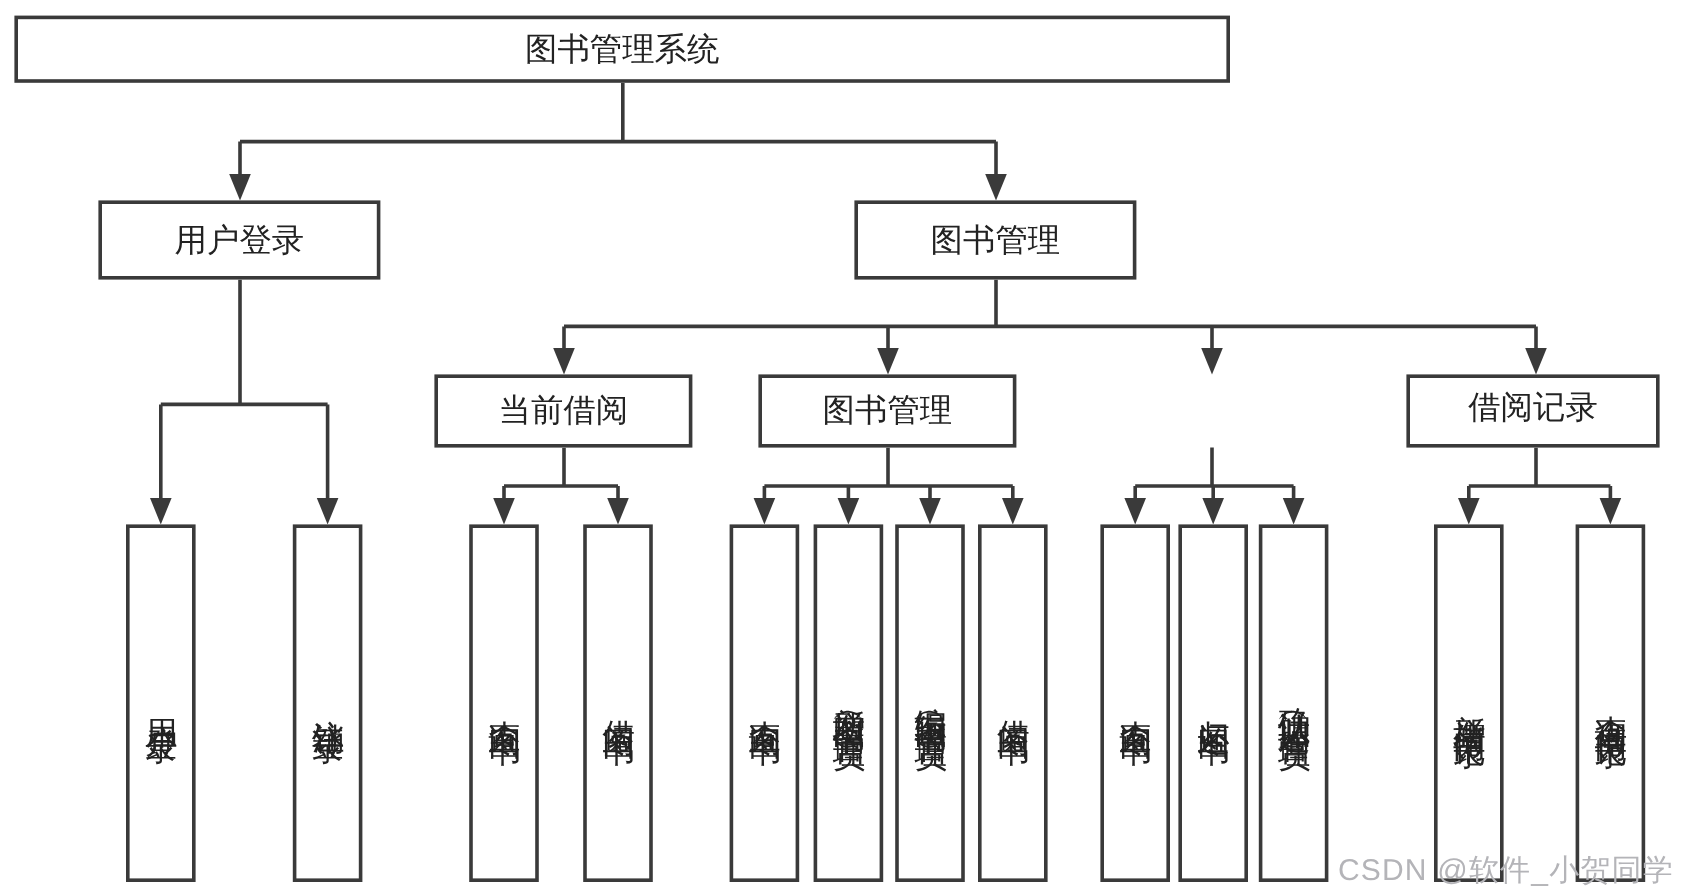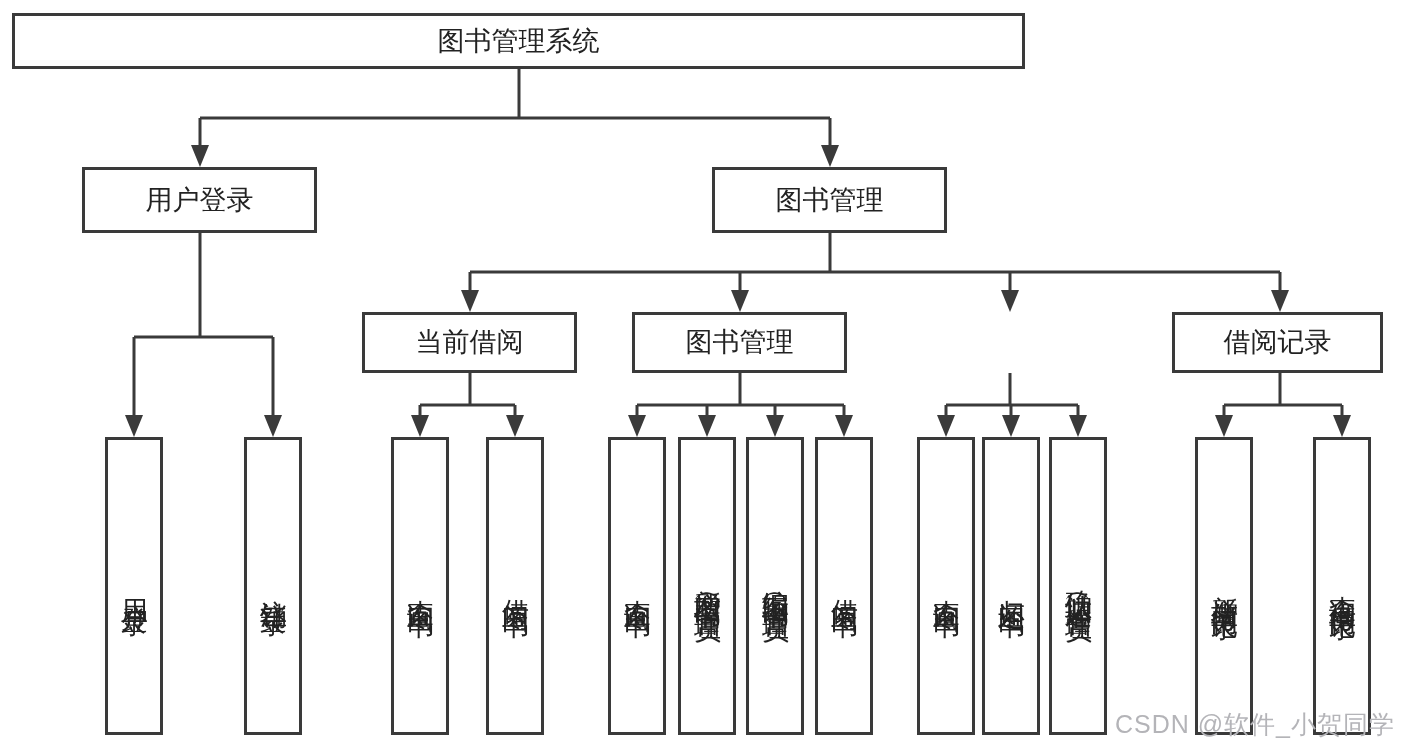--- a/index.html
+++ b/index.html
@@ -49,21 +49,21 @@
     color: #b4b4b8;
     letter-spacing: 1px;
   }
   
   #n-root   { left: 12px;   top: 13px;  width: 1013px; height: 56px; }
   #n-login  { left: 82px;   top: 167px; width: 235px;  height: 66px; }
   #n-mgmt   { left: 712px;  top: 167px; width: 235px;  height: 66px; }
   #n-rec    { left: 362px;  top: 312px; width: 215px;  height: 61px; }
   #n-bb     { left: 632px;  top: 312px; width: 215px;  height: 61px; }
   #n-cb     { left: 902px;  top: 312px; width: 215px;  height: 61px; }
-  #n-br     { left: 1172px; top: 312px; width: 211px;  height: 61px; }
+  #n-br     { left: 1172px; top: 312px; width: 211px;  height: 61px; font-family: Liberation Mono, monospace; }
   .leaf     { top: 437px; width: 58px; height: 298px; }
   #l-login      { left: 105px; }
   #l-logout     { left: 244px; }
   #l-rec-query  { left: 391px; }
   #l-rec-borrow { left: 486px; }
   #l-bb-query   { left: 608px; }
   #l-bb-add     { left: 678px; }
   #l-bb-edit    { left: 746px; }
   #l-bb-borrow  { left: 815px; }
   #l-cb-query   { left: 917px; }

